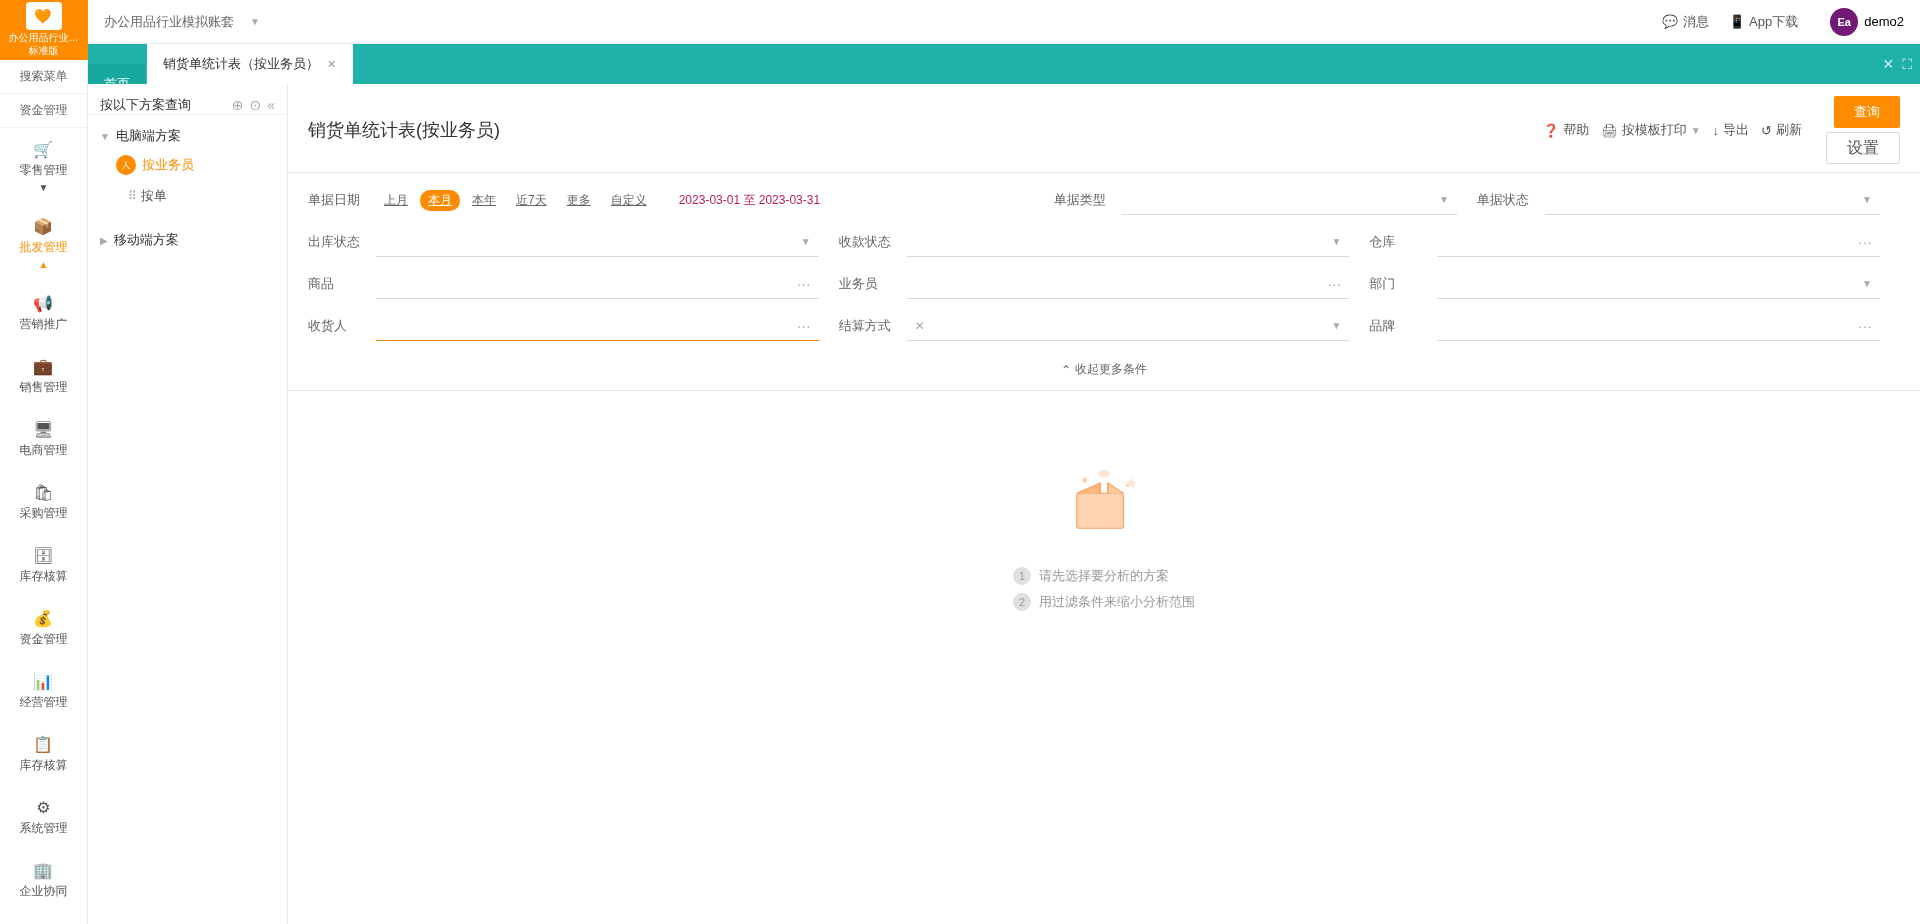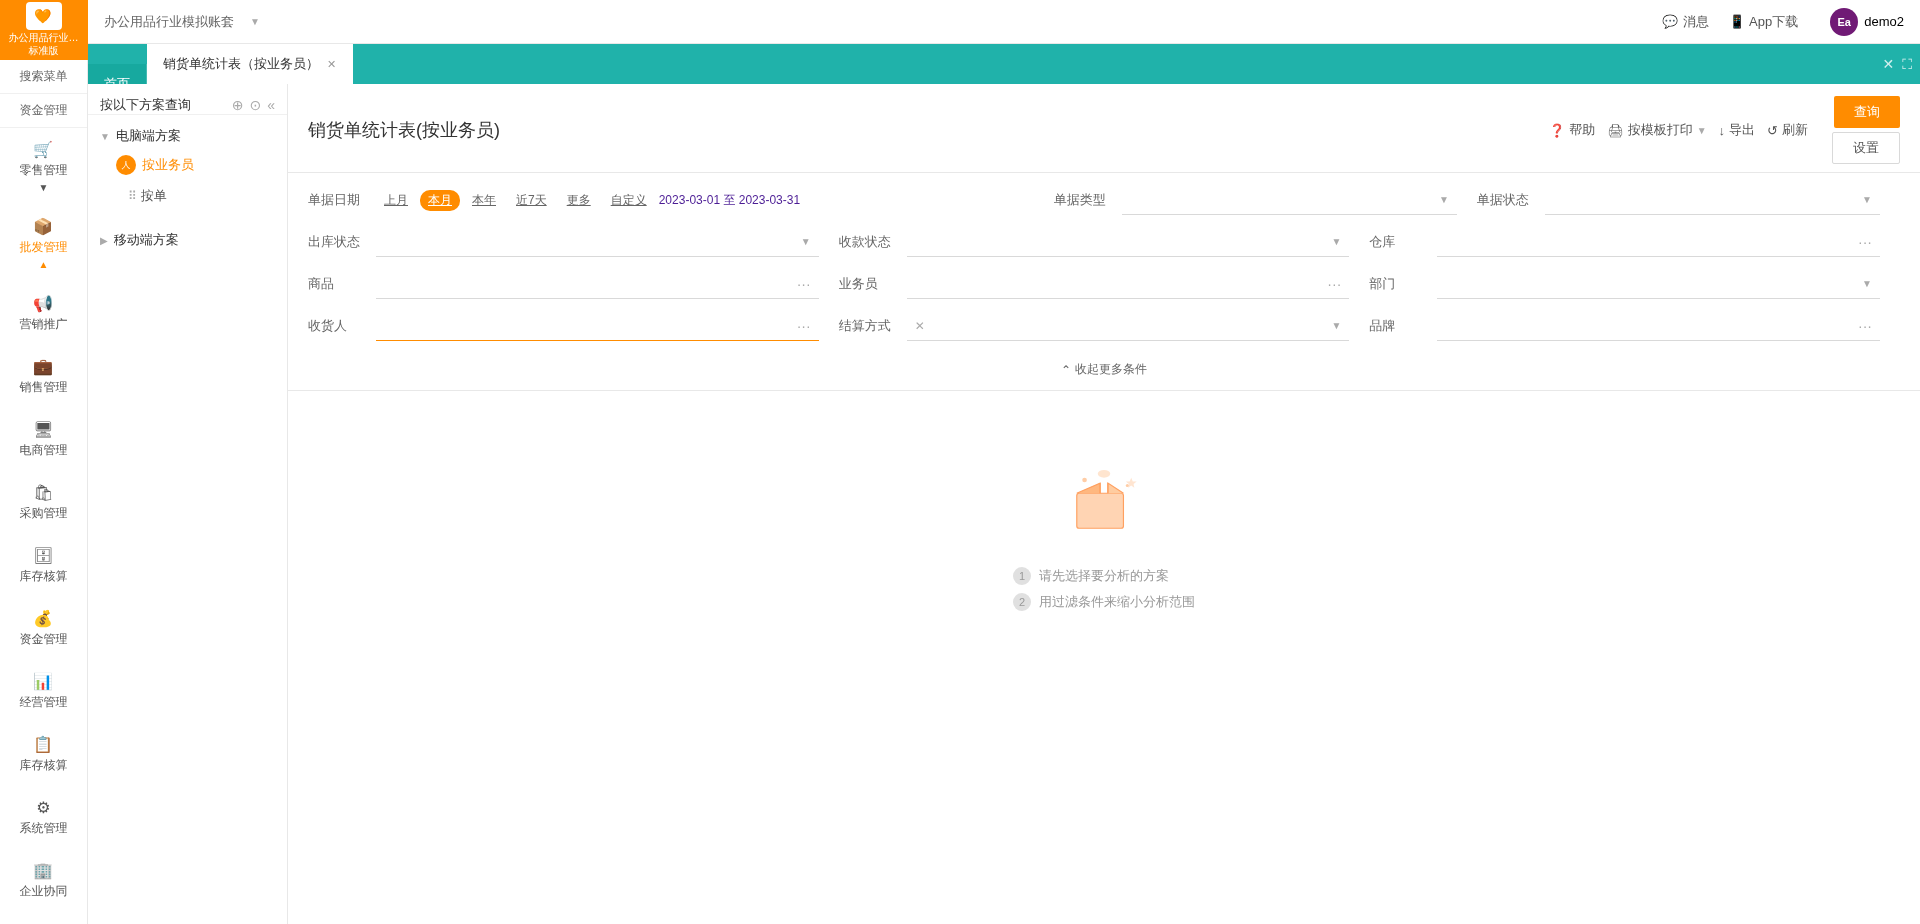--- a/index.html
+++ b/index.html
@@ -72,30 +72,30 @@
     .filter-item { display: flex; align-items: center; flex: 1; gap: 8px; min-width: 0; padding-right: 20px; }
     .filter-label { color: #666; font-size: 13px; white-space: nowrap; min-width: 60px; }
     .filter-input { flex: 1; height: 30px; border: none; border-bottom: 1px solid #d9d9d9; outline: none; font-size: 13px; color: #333; padding: 0 8px; background: transparent; display: flex; align-items: center; gap: 4px; cursor: pointer; position: relative; }
     .filter-input .dots { color: #aaa; margin-left: auto; font-size: 14px; }
     .filter-input .arrow { color: #aaa; margin-left: auto; font-size: 10px; }
     .filter-input .clear-btn { color: #aaa; cursor: pointer; font-size: 12px; }
     .date-filter { display: flex; align-items: center; gap: 0; }
     .date-tabs { display: flex; gap: 4px; }
     .date-tab { padding: 2px 8px; font-size: 12px; color: #666; cursor: pointer; border-radius: 2px; text-decoration: underline; }
     .date-tab.active { background: #ff8c00; color: #fff; border-radius: 10px; }
-    .date-range { font-size: 12px; color: #4c1d95; margin-left: 4px; }
+    .date-range { font-size: 12px; color: #be185d; margin-left: 24px; }
     .filter-input.active-border { border-bottom-color: #ff8c00; }
 
     
     .collapse-row { display: flex; justify-content: center; padding: 8px 0 0; }
     .collapse-btn { display: flex; align-items: center; gap: 4px; color: #666; font-size: 12px; cursor: pointer; }
 
     
     .query-btn { height: 32px; padding: 0 20px; background: #ff8c00; color: #fff; border: none; border-radius: 2px; cursor: pointer; font-size: 13px; }
-    .settings-btn { height: 32px; padding: 0 20px; background: #fff; color: #555; border: 1px solid #d9d9d9; border-radius: 2px; cursor: pointer; font-size: 13px; margin-top: 4px; }
+    .settings-btn { height: 32px; padding: 0 20px; background: #fff; color: #555; border: 1px solid #d9d9d9; border-radius: 2px; cursor: pointer; font-size: 16px; margin-top: 4px; }
     .filter-btns { display: flex; flex-direction: column; align-items: flex-end; padding-left: 12px; justify-content: center; }
 
     
     .empty-state { flex: 1; display: flex; flex-direction: column; align-items: center; justify-content: center; padding: 60px 0; }
     .empty-icon { width: 120px; height: 100px; position: relative; display: flex; align-items: center; justify-content: center; }
     .empty-box { width: 80px; height: 70px; }
     .empty-tips { display: flex; flex-direction: column; gap: 8px; margin-top: 16px; }
     .empty-tip { display: flex; align-items: center; gap: 8px; color: #999; font-size: 13px; }
     .tip-num { width: 18px; height: 18px; border-radius: 50%; background: #e0e0e0; display: flex; align-items: center; justify-content: center; font-size: 11px; color: #999; flex-shrink: 0; }
 

